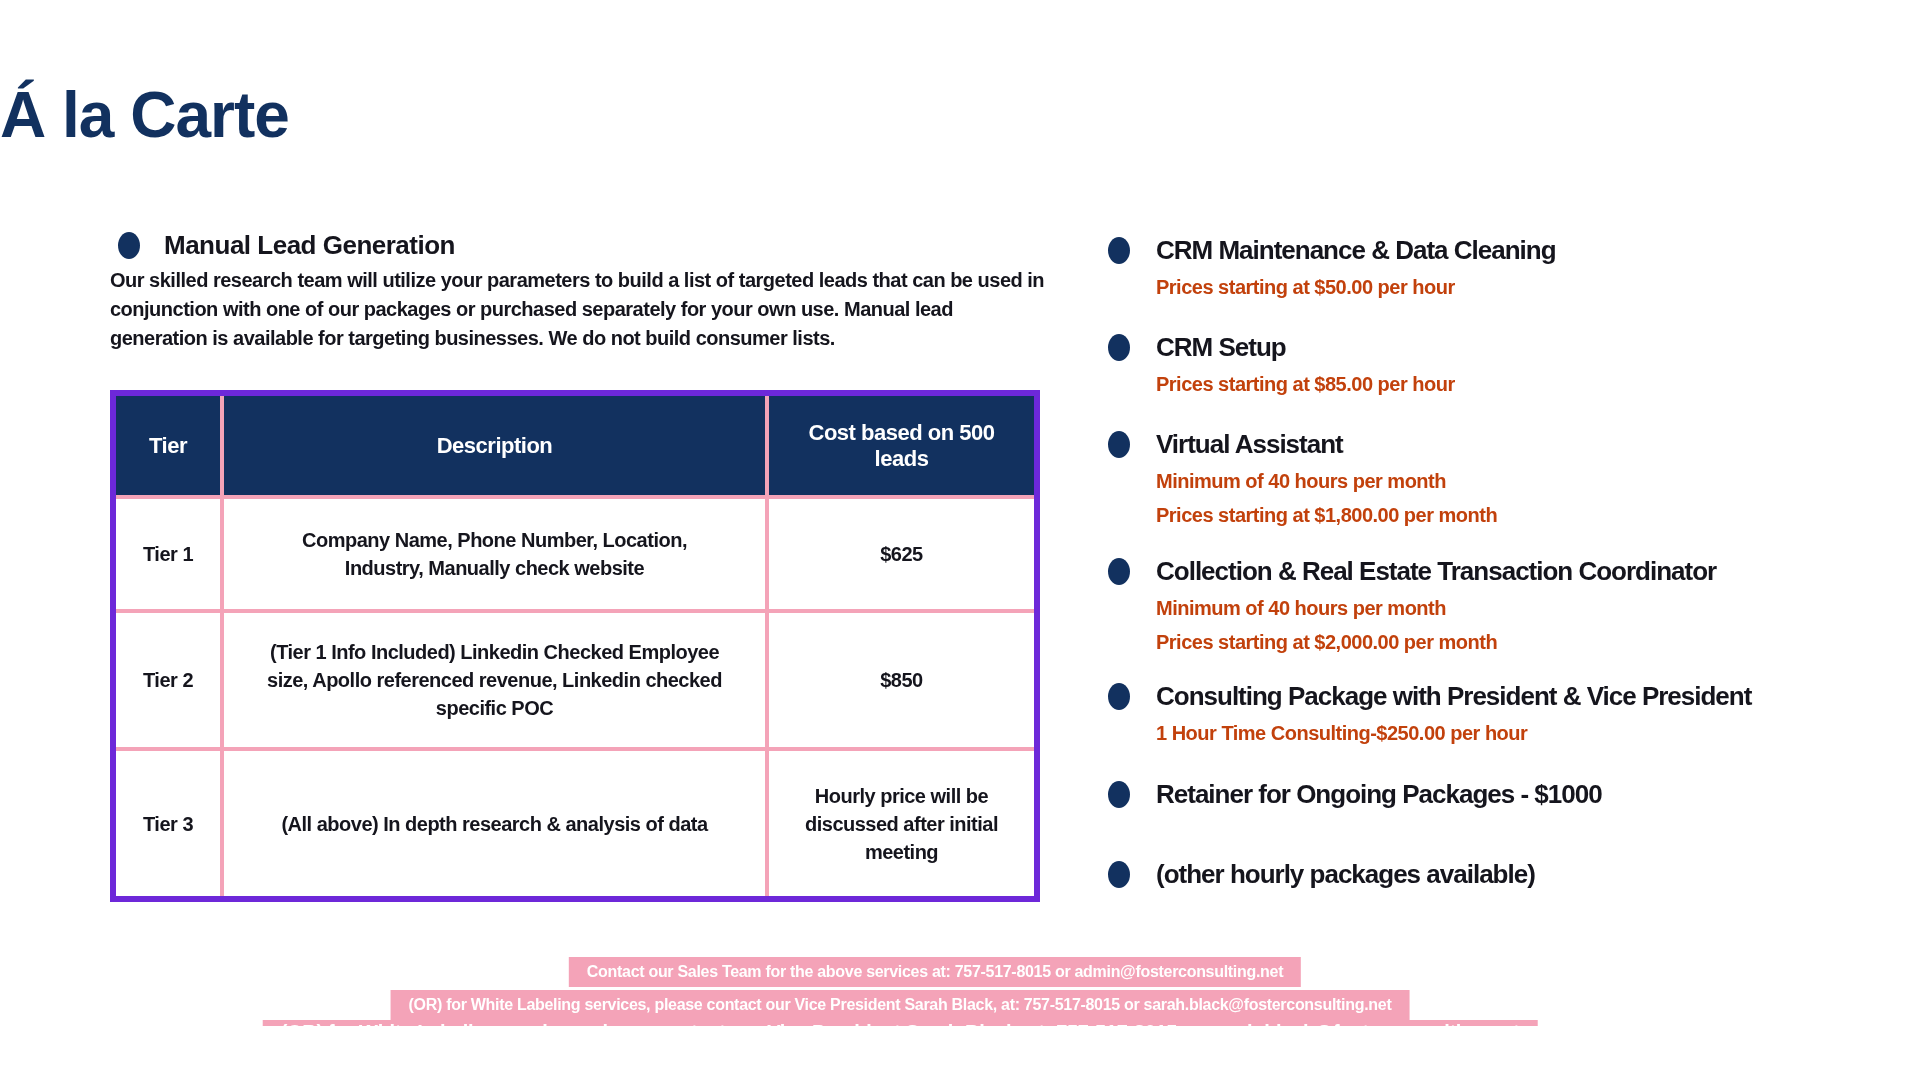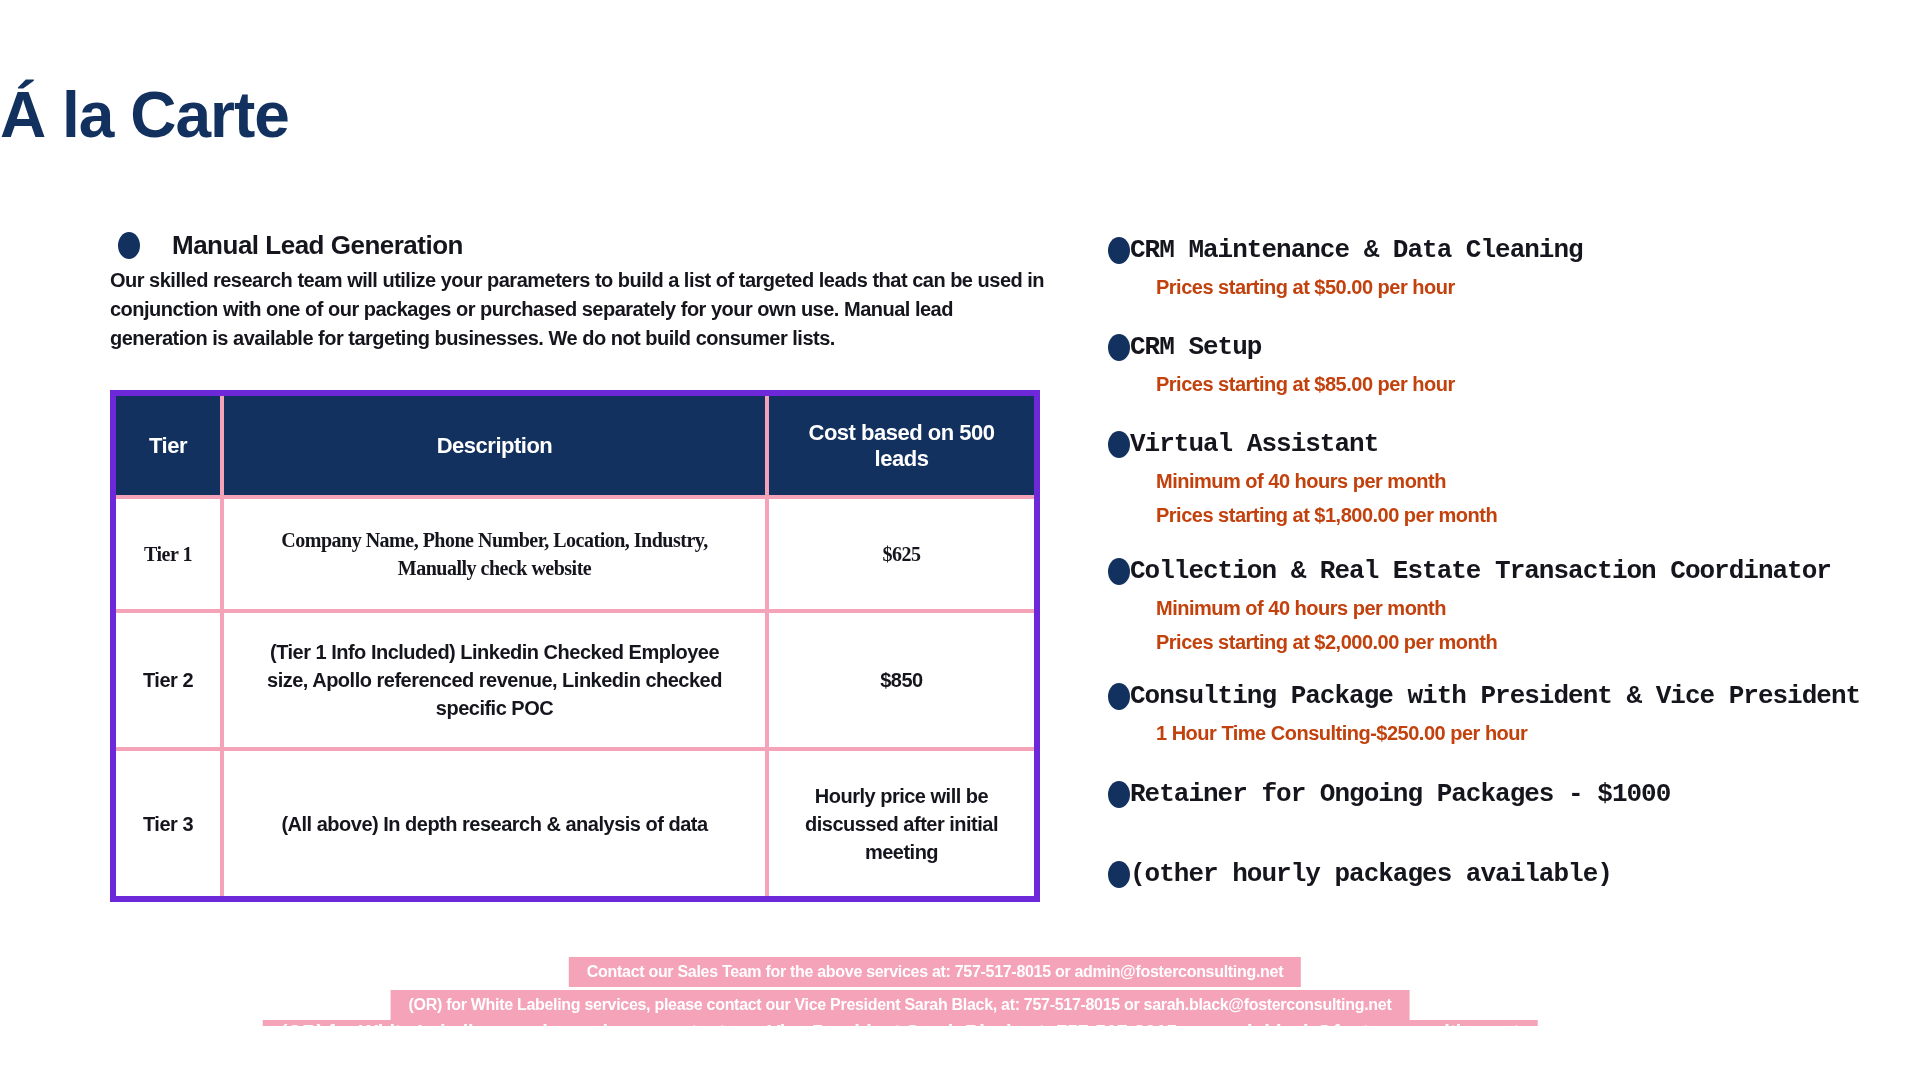--- a/index.html
+++ b/index.html
@@ -14,54 +14,54 @@
     color: #12315f; letter-spacing: -1px;
   }
 
   
   .lead-heading { position: absolute; top: 230px; left: 118px; display: flex; align-items: center; }
   .bullet {
     width: 22px; height: 27px; background: #12315f; border-radius: 50%;
     flex: 0 0 auto;
   }
   .lead-heading .heading-text {
-    margin-left: 32px; font-size: 26px; font-weight: bold; letter-spacing: -0.5px; color: #15151d;
+    margin-left: 24px; font-size: 26px; font-weight: bold; letter-spacing: -0.5px; color: #15151d;
   }
   .lead-paragraph {
     position: absolute; top: 266px; left: 110px; width: 940px;
     font-size: 20px; font-weight: bold; line-height: 29px; letter-spacing: -0.5px; color: #15151d;
   }
 
   table.tiers {
     position: absolute; top: 390px; left: 110px;
     border-collapse: collapse; table-layout: fixed; width: 924px;
     border: 6px solid #6d28d9;
   }
   table.tiers col.c-tier { width: 109px; }
   table.tiers col.c-desc { width: 545px; }
   table.tiers col.c-cost { width: 270px; }
   table.tiers th, table.tiers td {
     border: 4px solid #f4a3b8; text-align: center; vertical-align: middle;
     font-weight: bold; letter-spacing: -0.5px;
   }
   table.tiers thead tr { height: 104px; }
   table.tiers thead th { background: #12315f; color: #ffffff; font-size: 22px; padding: 0 18px; }
-  table.tiers tbody tr.r1 { height: 114px; font-family: Liberation Serif, serif; }
+  table.tiers tbody tr.r1 { height: 114px; }
   table.tiers tbody tr.r2 { height: 138px; }
   table.tiers tbody tr.r3 { height: 150px; }
   table.tiers tbody td { background: #ffffff; color: #15151d; font-size: 20px; line-height: 28px; }
   table.tiers td.desc { padding: 0 38px; }
   table.tiers td.cost { padding: 0 20px; }
 
   
   .service { position: absolute; left: 1108px; }
   .service .svc-row { display: flex; align-items: center; }
   .service .svc-title {
-    font-size: 26px; font-weight: bold; letter-spacing: -1px; color: #15151d;
-    line-height: 34px; white-space: nowrap; font-family: Liberation Mono, monospace;
+    margin-left: 26px; font-size: 26px; font-weight: bold; letter-spacing: -1px; color: #15151d;
+    line-height: 34px; white-space: nowrap;
   }
   .service .svc-line {
     margin-left: 48px; margin-top: 6px; font-size: 20px; font-weight: bold;
     letter-spacing: -0.5px; color: #c2410c; line-height: 28px; white-space: nowrap;
   }
   .service .svc-line:first-of-type { margin-top: 8px; }
 
   
   .footer-bar {
     position: absolute; background: #f4a3b8; color: #ffffff;

